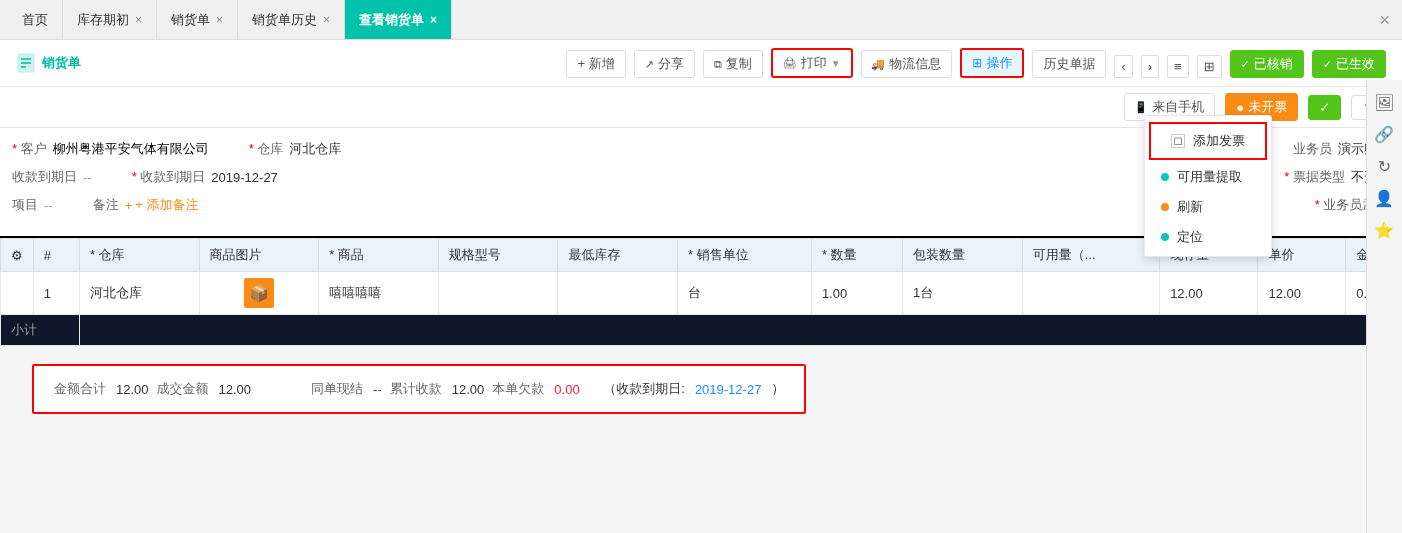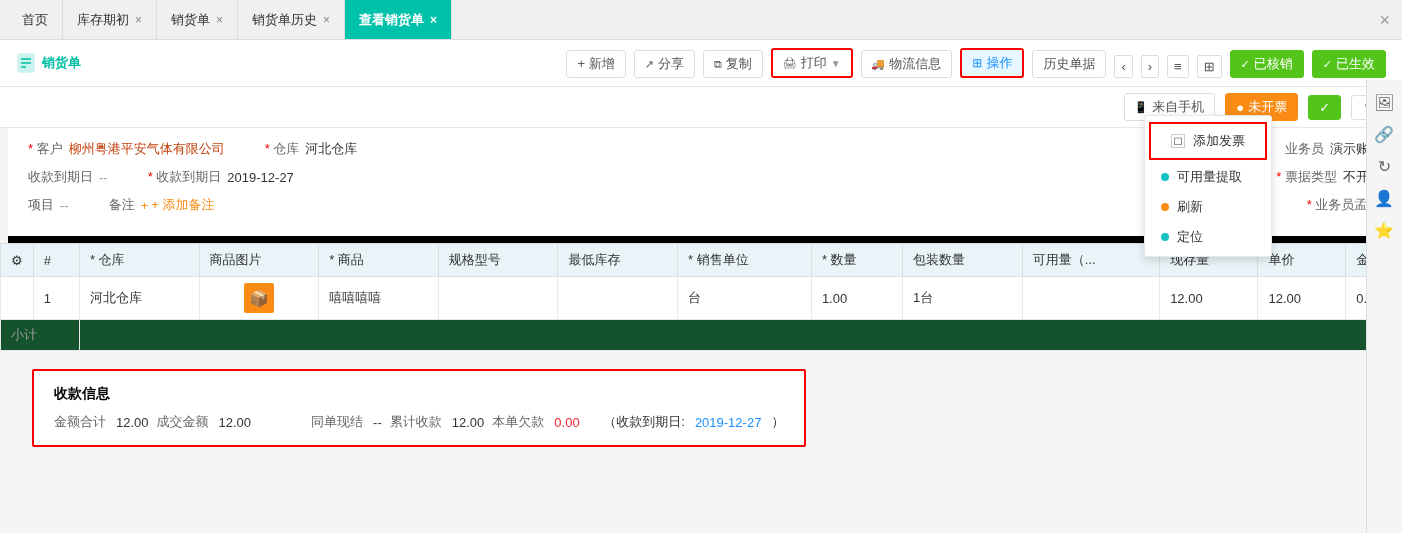--- a/index.html
+++ b/index.html
@@ -60,42 +60,42 @@
     .btn-sub {
       display: flex; align-items: center; gap: 4px; padding: 4px 10px;
       border: 1px solid #ddd; border-radius: 3px; background: #fff;
       cursor: pointer; font-size: 12px; color: #555;
     }
     .btn-sub.warning { background: #fa8c16; border-color: #fa8c16; color: #fff; }
     .btn-sub.success { background: #52c41a; border-color: #52c41a; color: #fff; }
 
     
     .form-area {
-      background: #fff; padding: 12px 20px; border-bottom: 7px solid #000000; margin-left: 8px;
+      background: #fff; padding: 12px 12px; border-bottom: 2px solid #000000;
     }
     .form-row { display: flex; align-items: center; margin-bottom: 10px; gap: 40px; }
     .form-field { display: flex; align-items: center; gap: 6px; }
     .form-label { color: #666; white-space: nowrap; }
     .form-label.required::before { content: '* '; color: red; }
     .form-value { color: #333; }
-    .form-value.link { color: #c2410c; }
+    .form-value.link { color: #000000; }
     .form-value.dash { color: #999; }
     .add-note { color: #fa8c16; cursor: pointer; display: flex; align-items: center; gap: 3px; }
 
     
     .table-wrapper { background: #fff; overflow-x: auto; }
     table { width: 100%; border-collapse: collapse; font-size: 12px; }
     thead tr { background: #e8f4f8; }
     th {
       padding: 7px 10px; border: 1px solid #ddd; color: #333; font-weight: normal;
       white-space: nowrap; text-align: left;
     }
     td { padding: 6px 10px; border: 1px solid #e8e8e8; color: #333; white-space: nowrap; }
     tbody tr:nth-child(even) { background: #fafafa; }
-    .subtotal-row td { background: #14532d; color: #999; }
+    .subtotal-row td { background: #0f172a; color: #999; }
     .gear-col { width: 30px; text-align: center; }
 
     
     .payment-info {
       background: #fff; border: 2px solid red; margin: 10px 16px;
       padding: 14px 20px; display: inline-block; min-width: 520px;
       border-radius: 2px;
     }
     .payment-title { font-weight: bold; font-size: 14px; margin-bottom: 10px; }
     .payment-rows { display: flex; gap: 60px; }
@@ -334,21 +334,20 @@
           <tr class="subtotal-row">
             <td colspan="2">小计</td>
             <td colspan="12"></td>
           </tr>
         </tbody>
       </table>
     </div>
 
     <div style="padding: 8px 16px;">
       <div class="payment-info">
-        <div class="payment-title">收款信息</div>
         <div class="payment-rows">
           <div class="payment-col">
             <div class="payment-row">
               <span class="payment-key">金额合计</span>
               <span class="payment-val">12.00</span>
             </div>
             <div class="payment-row">
               <span class="payment-key">成交金额</span>
               <span class="payment-val">12.00</span>
             </div>

